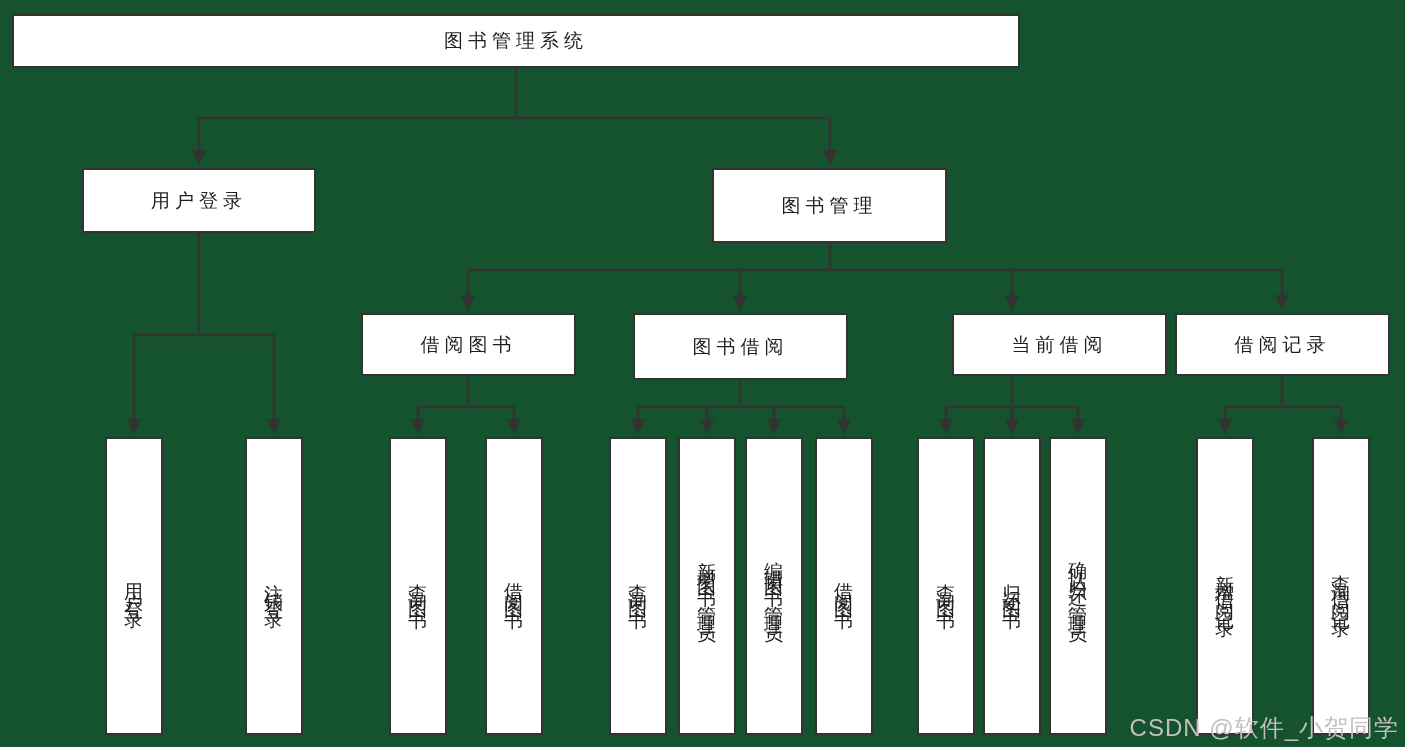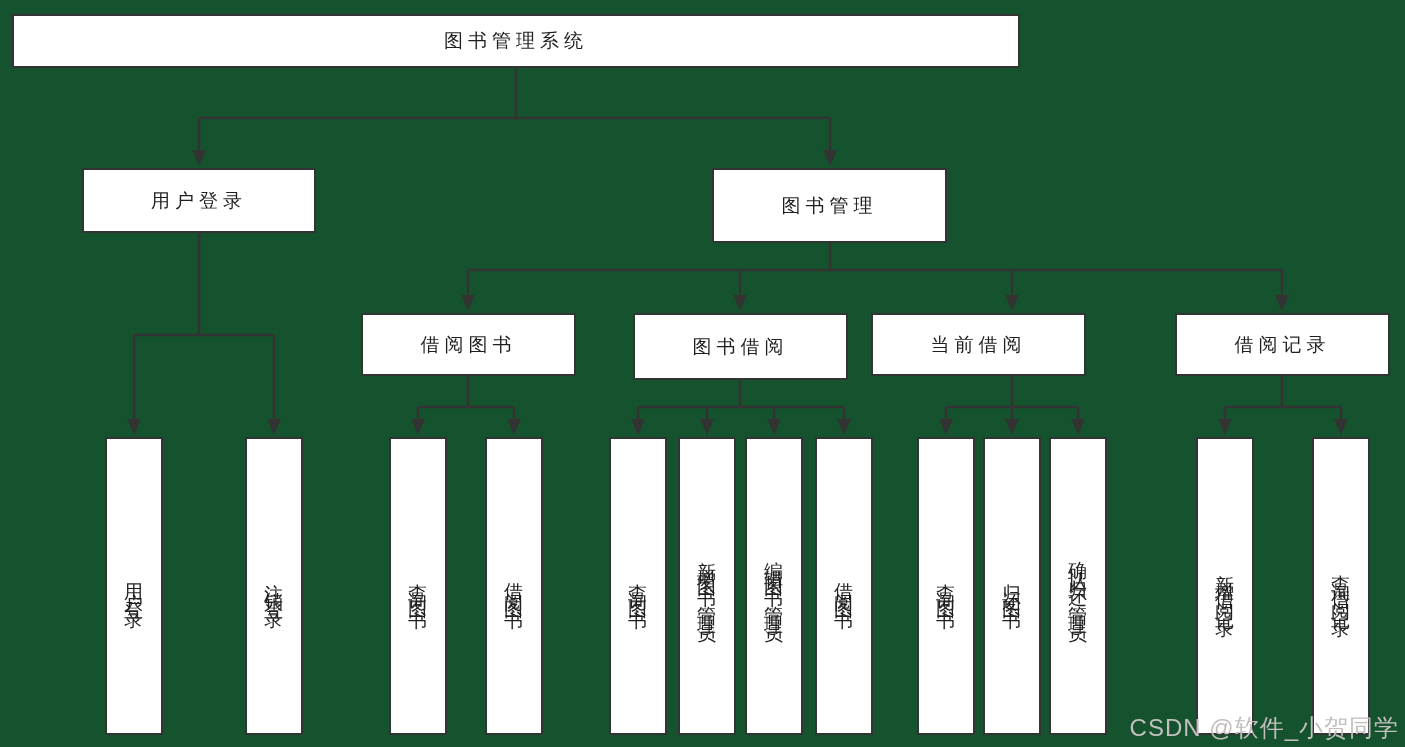--- a/index.html
+++ b/index.html
@@ -78,21 +78,21 @@
       <polygon points="1334,419 1348,419 1341,435" fill="#333333"></polygon>
     </svg>
 
   <div class="node h" style="left:12px; top:14px; width:1008px; height:54px;">图书管理系统</div>
 
   <div class="node h" style="left:82px; top:168px; width:234px; height:65px;">用户登录</div>
   <div class="node h" style="left:712px; top:168px; width:235px; height:75px;">图书管理</div>
 
   <div class="node h" style="left:361px; top:313px; width:215px; height:63px;">借阅图书</div>
   <div class="node h" style="left:633px; top:313px; width:215px; height:67px;">图书借阅</div>
-  <div class="node h" style="left:871px; top:313px; width:215px; height:63px;">当前借阅</div>
+  <div class="node h" style="left:952px; top:313px; width:215px; height:63px;">当前借阅</div>
   <div class="node h" style="left:1175px; top:313px; width:215px; height:63px;">借阅记录</div>
 
   <div class="node v" style="left:105px; top:437px; width:58px; height:298px;">用户登录</div>
   <div class="node v" style="left:245px; top:437px; width:58px; height:298px;">注销登录</div>
 
   <div class="node v" style="left:389px; top:437px; width:58px; height:298px;">查询图书</div>
   <div class="node v" style="left:485px; top:437px; width:58px; height:298px;">借阅图书</div>
 
   <div class="node v" style="left:609px; top:437px; width:58px; height:298px;">查询图书</div>
   <div class="node v" style="left:678px; top:437px; width:58px; height:298px;">新增图书（管理员）</div>

